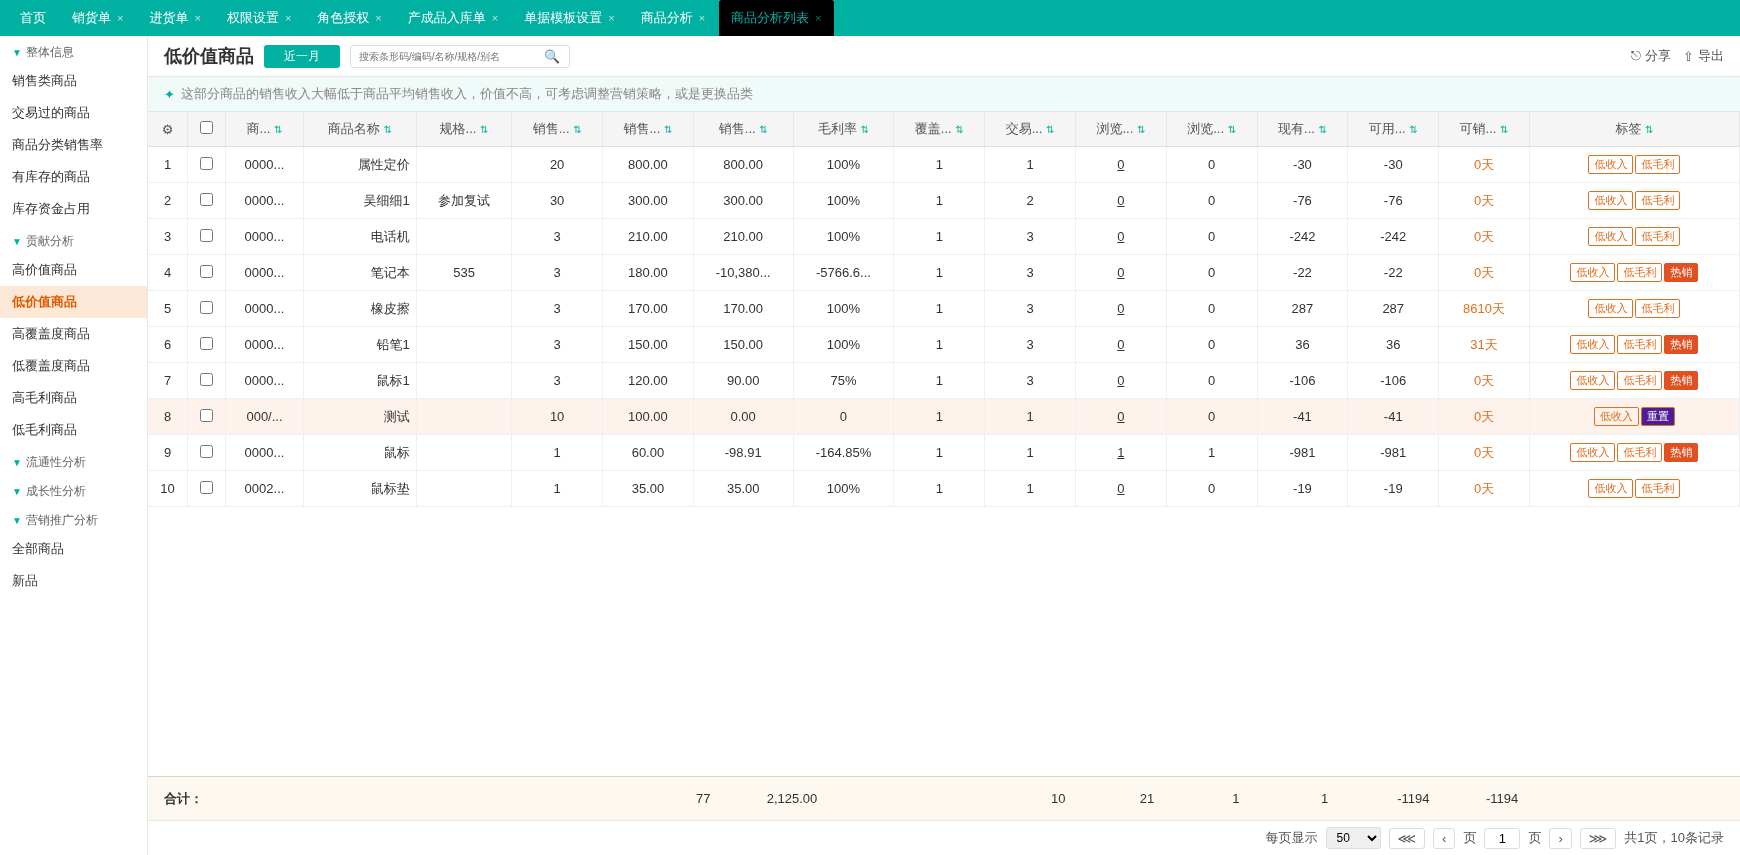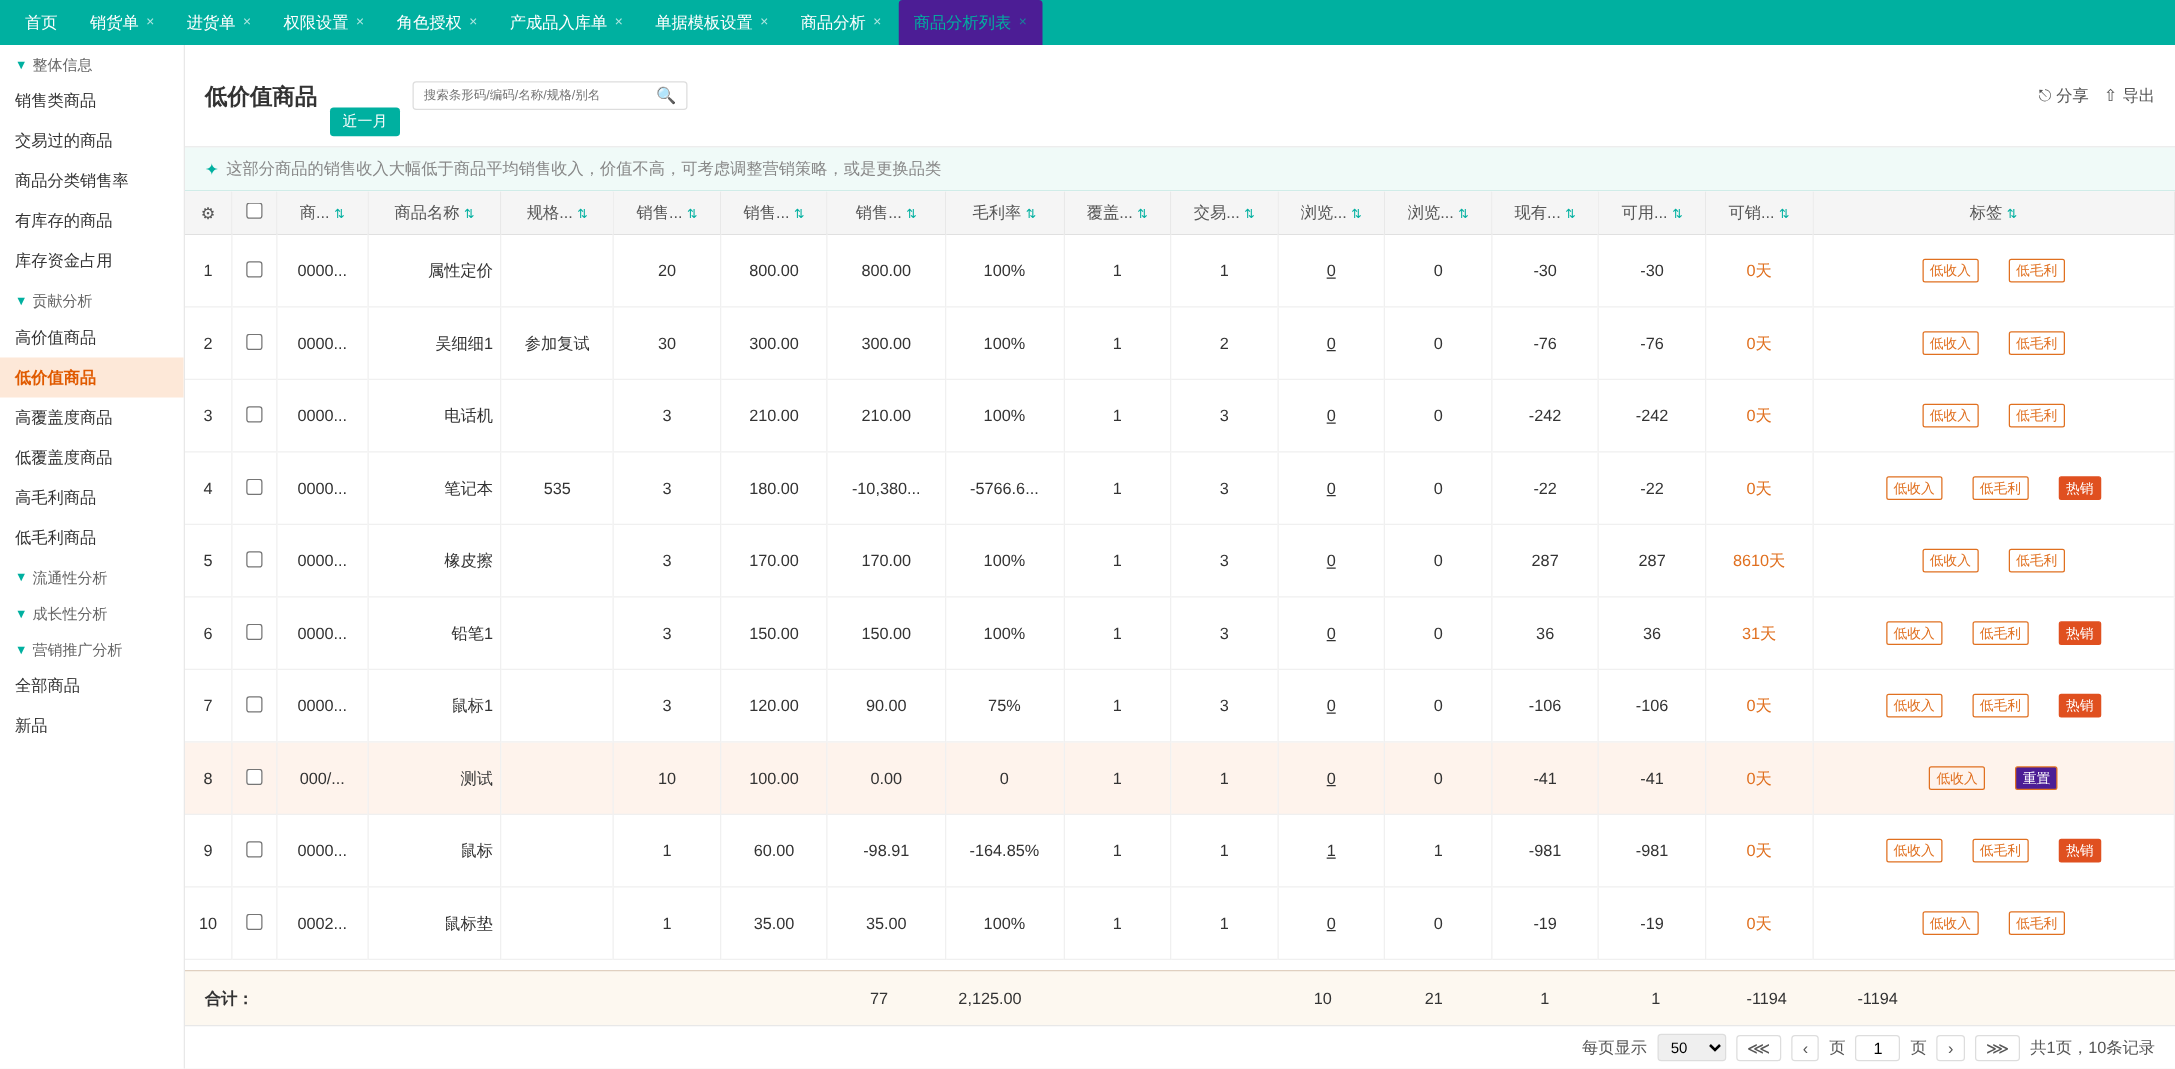--- a/index.html
+++ b/index.html
@@ -18,21 +18,21 @@
       color: #fff;
       padding: 4px 12px;
       cursor: pointer;
       border-radius: 3px 3px 0 0;
       font-size: 13px;
       white-space: nowrap;
       height: 36px;
       display: flex;
       align-items: center;
     }
-    .nav-item.active { background: #4c1d95; color: #00b0a0; }
+    .nav-item.active { background: #000000; color: #00b0a0; }
     .nav-item .close-x { margin-left: 6px; font-size: 11px; opacity: 0.7; }
 
     
     .main-layout {
       display: flex;
       height: calc(100vh - 36px);
     }
 
     
     .sidebar {
@@ -77,25 +77,24 @@
     }
     .page-title {
       font-size: 18px;
       font-weight: bold;
       color: #333;
     }
     .period-btn {
       background: #00b0a0;
       color: #fff;
       border: none;
-      padding: 3px 10px;
+      padding: 3px 20px;
       border-radius: 3px;
       cursor: pointer;
       font-size: 12px;
-      margin-top: 42px;
     }
     .search-box {
       display: flex;
       align-items: center;
       border: 1px solid #ddd;
       border-radius: 3px;
       padding: 3px 8px;
       width: 220px;
       gap: 4px;
     }
@@ -172,21 +171,21 @@
       border-right: 1px solid #f0f0f0;
       color: #333;
       white-space: nowrap;
     }
     tbody td.text-left { text-align: right; }
     .tag {
       display: inline-block;
       padding: 1px 5px;
       border-radius: 2px;
       font-size: 11px;
-      margin: 12px;
+      margin: 1px;
     }
     .tag-orange { color: #e07020; border: 1px solid #e07020; }
     .tag-orange-fill { color: #fff; background: #4c1d95; border: 1px solid #e07020; }
     .underline-link { text-decoration: underline; color: #333; cursor: pointer; }
     .text-orange { color: #e07020; }
 
     
     .table-footer {
       background: #fdf8f0;
       border-top: 1px solid #e0d0c0;

